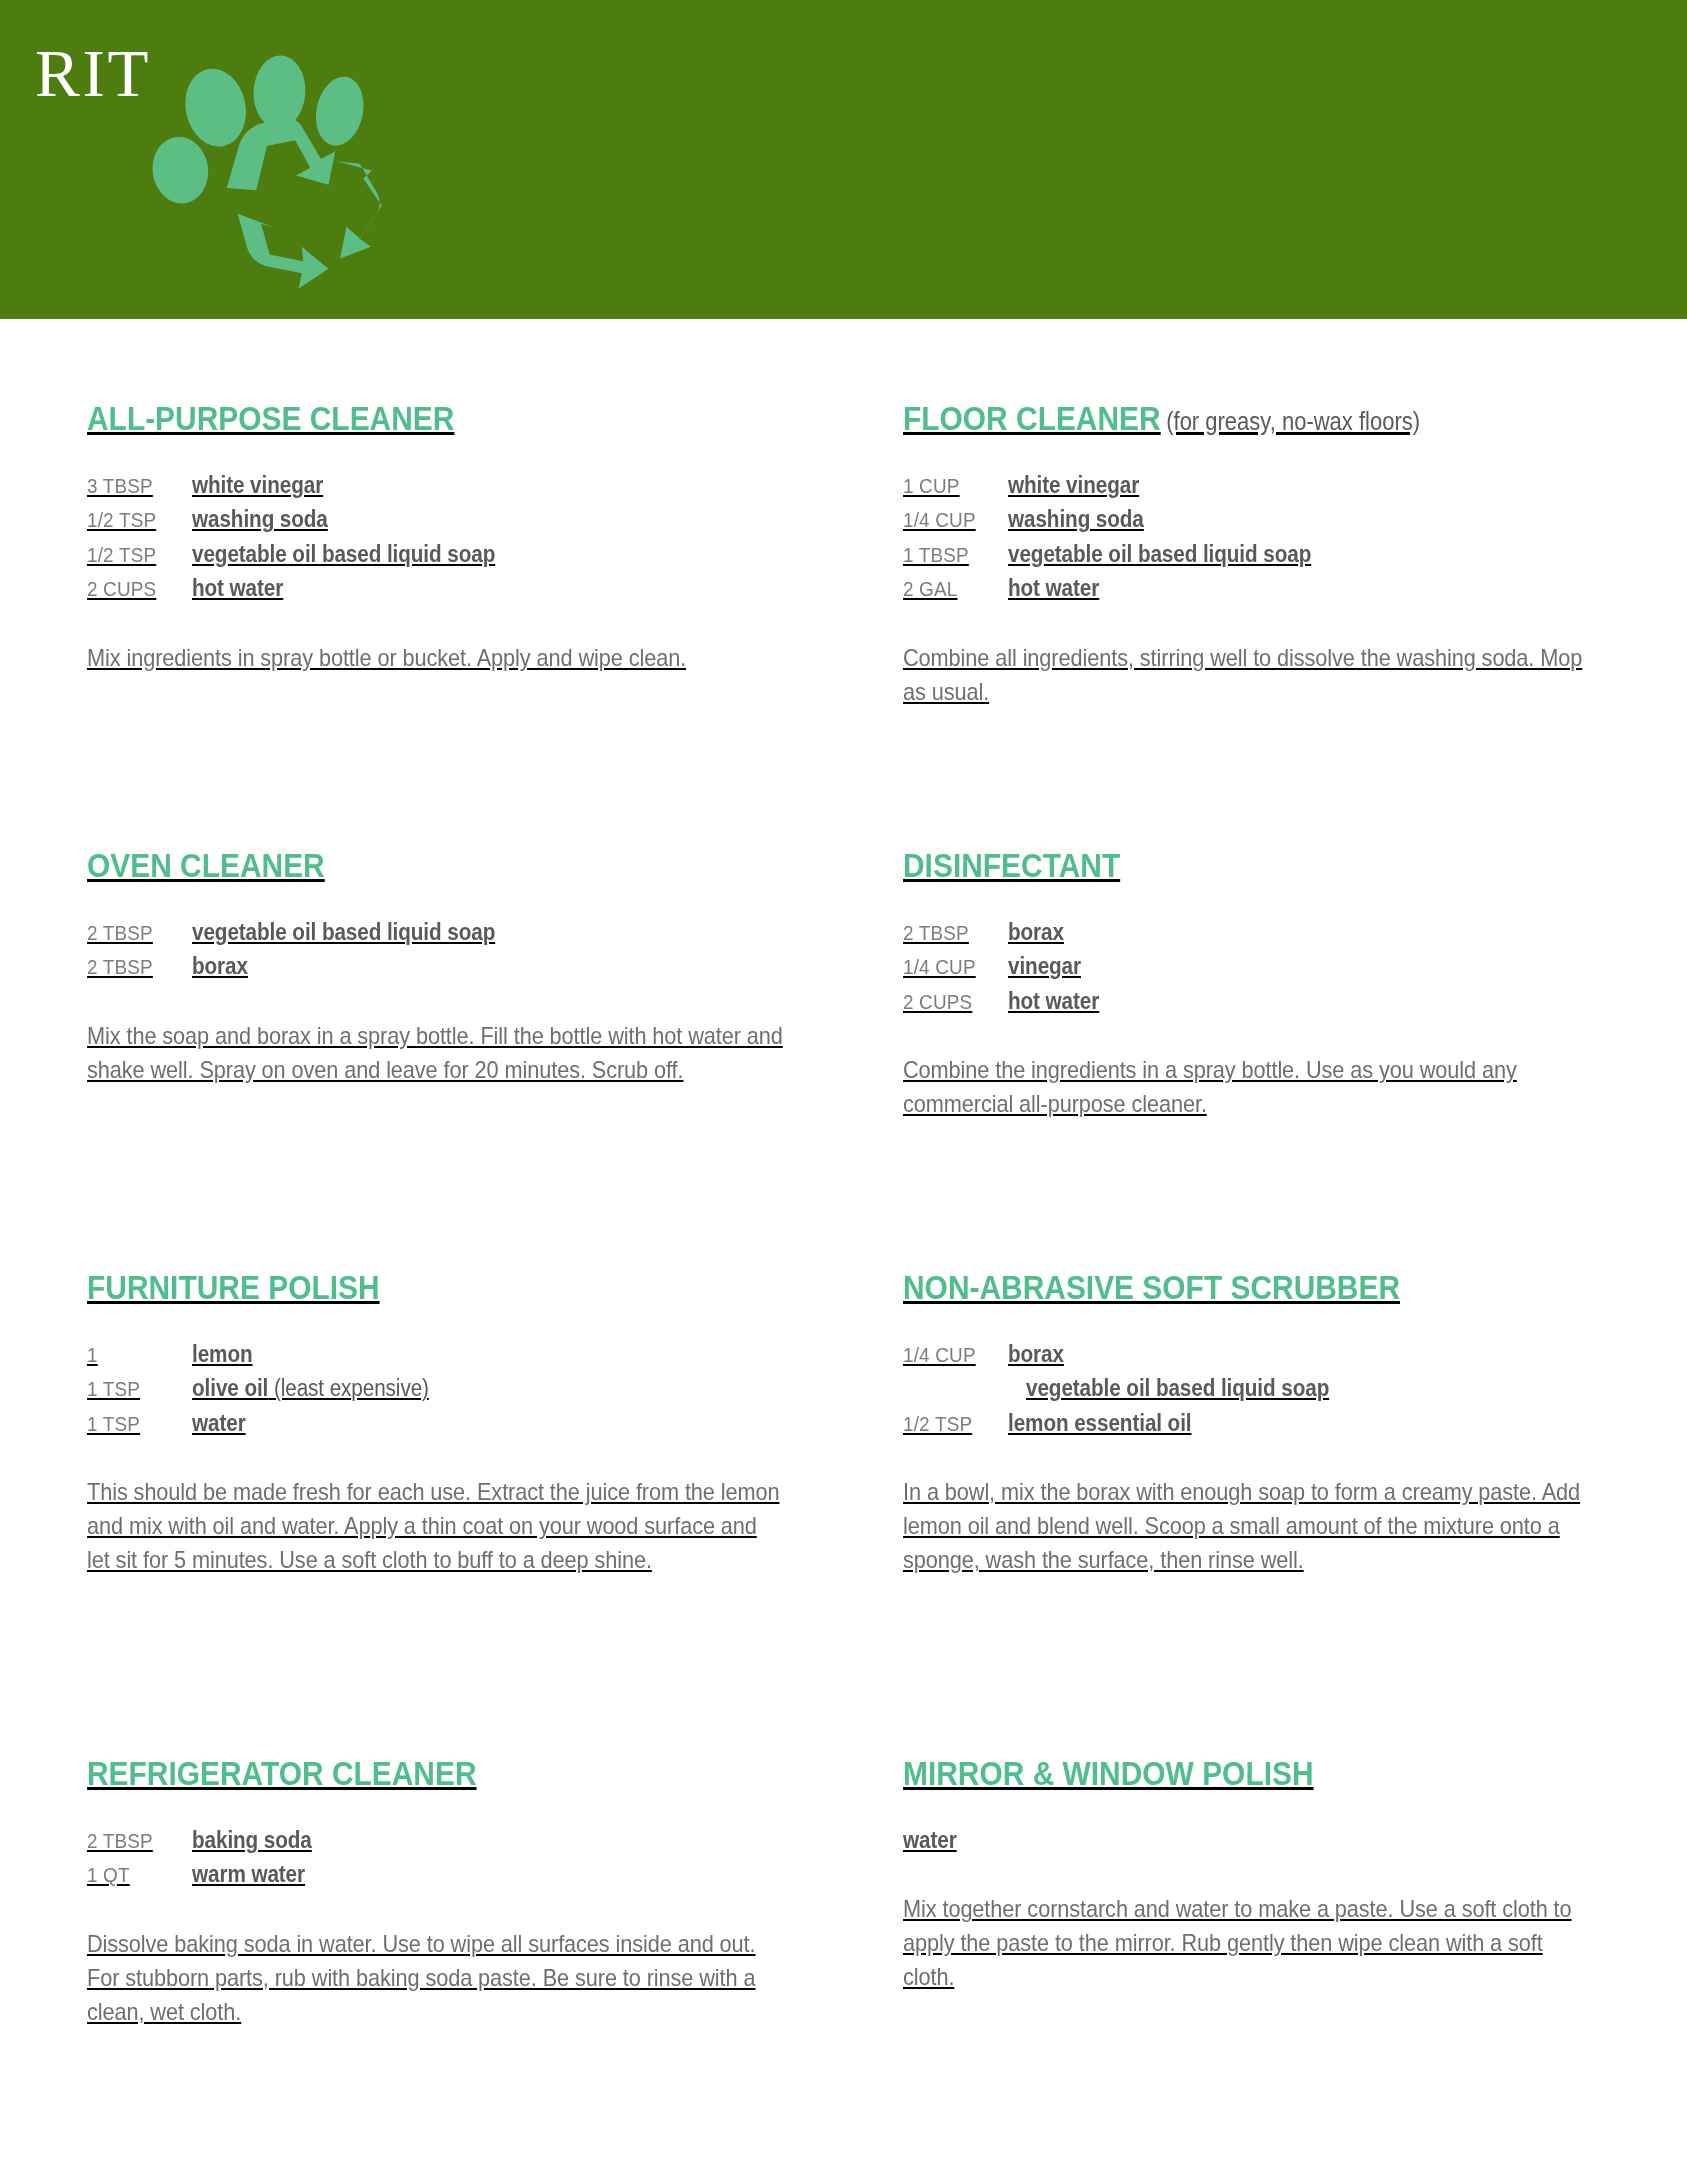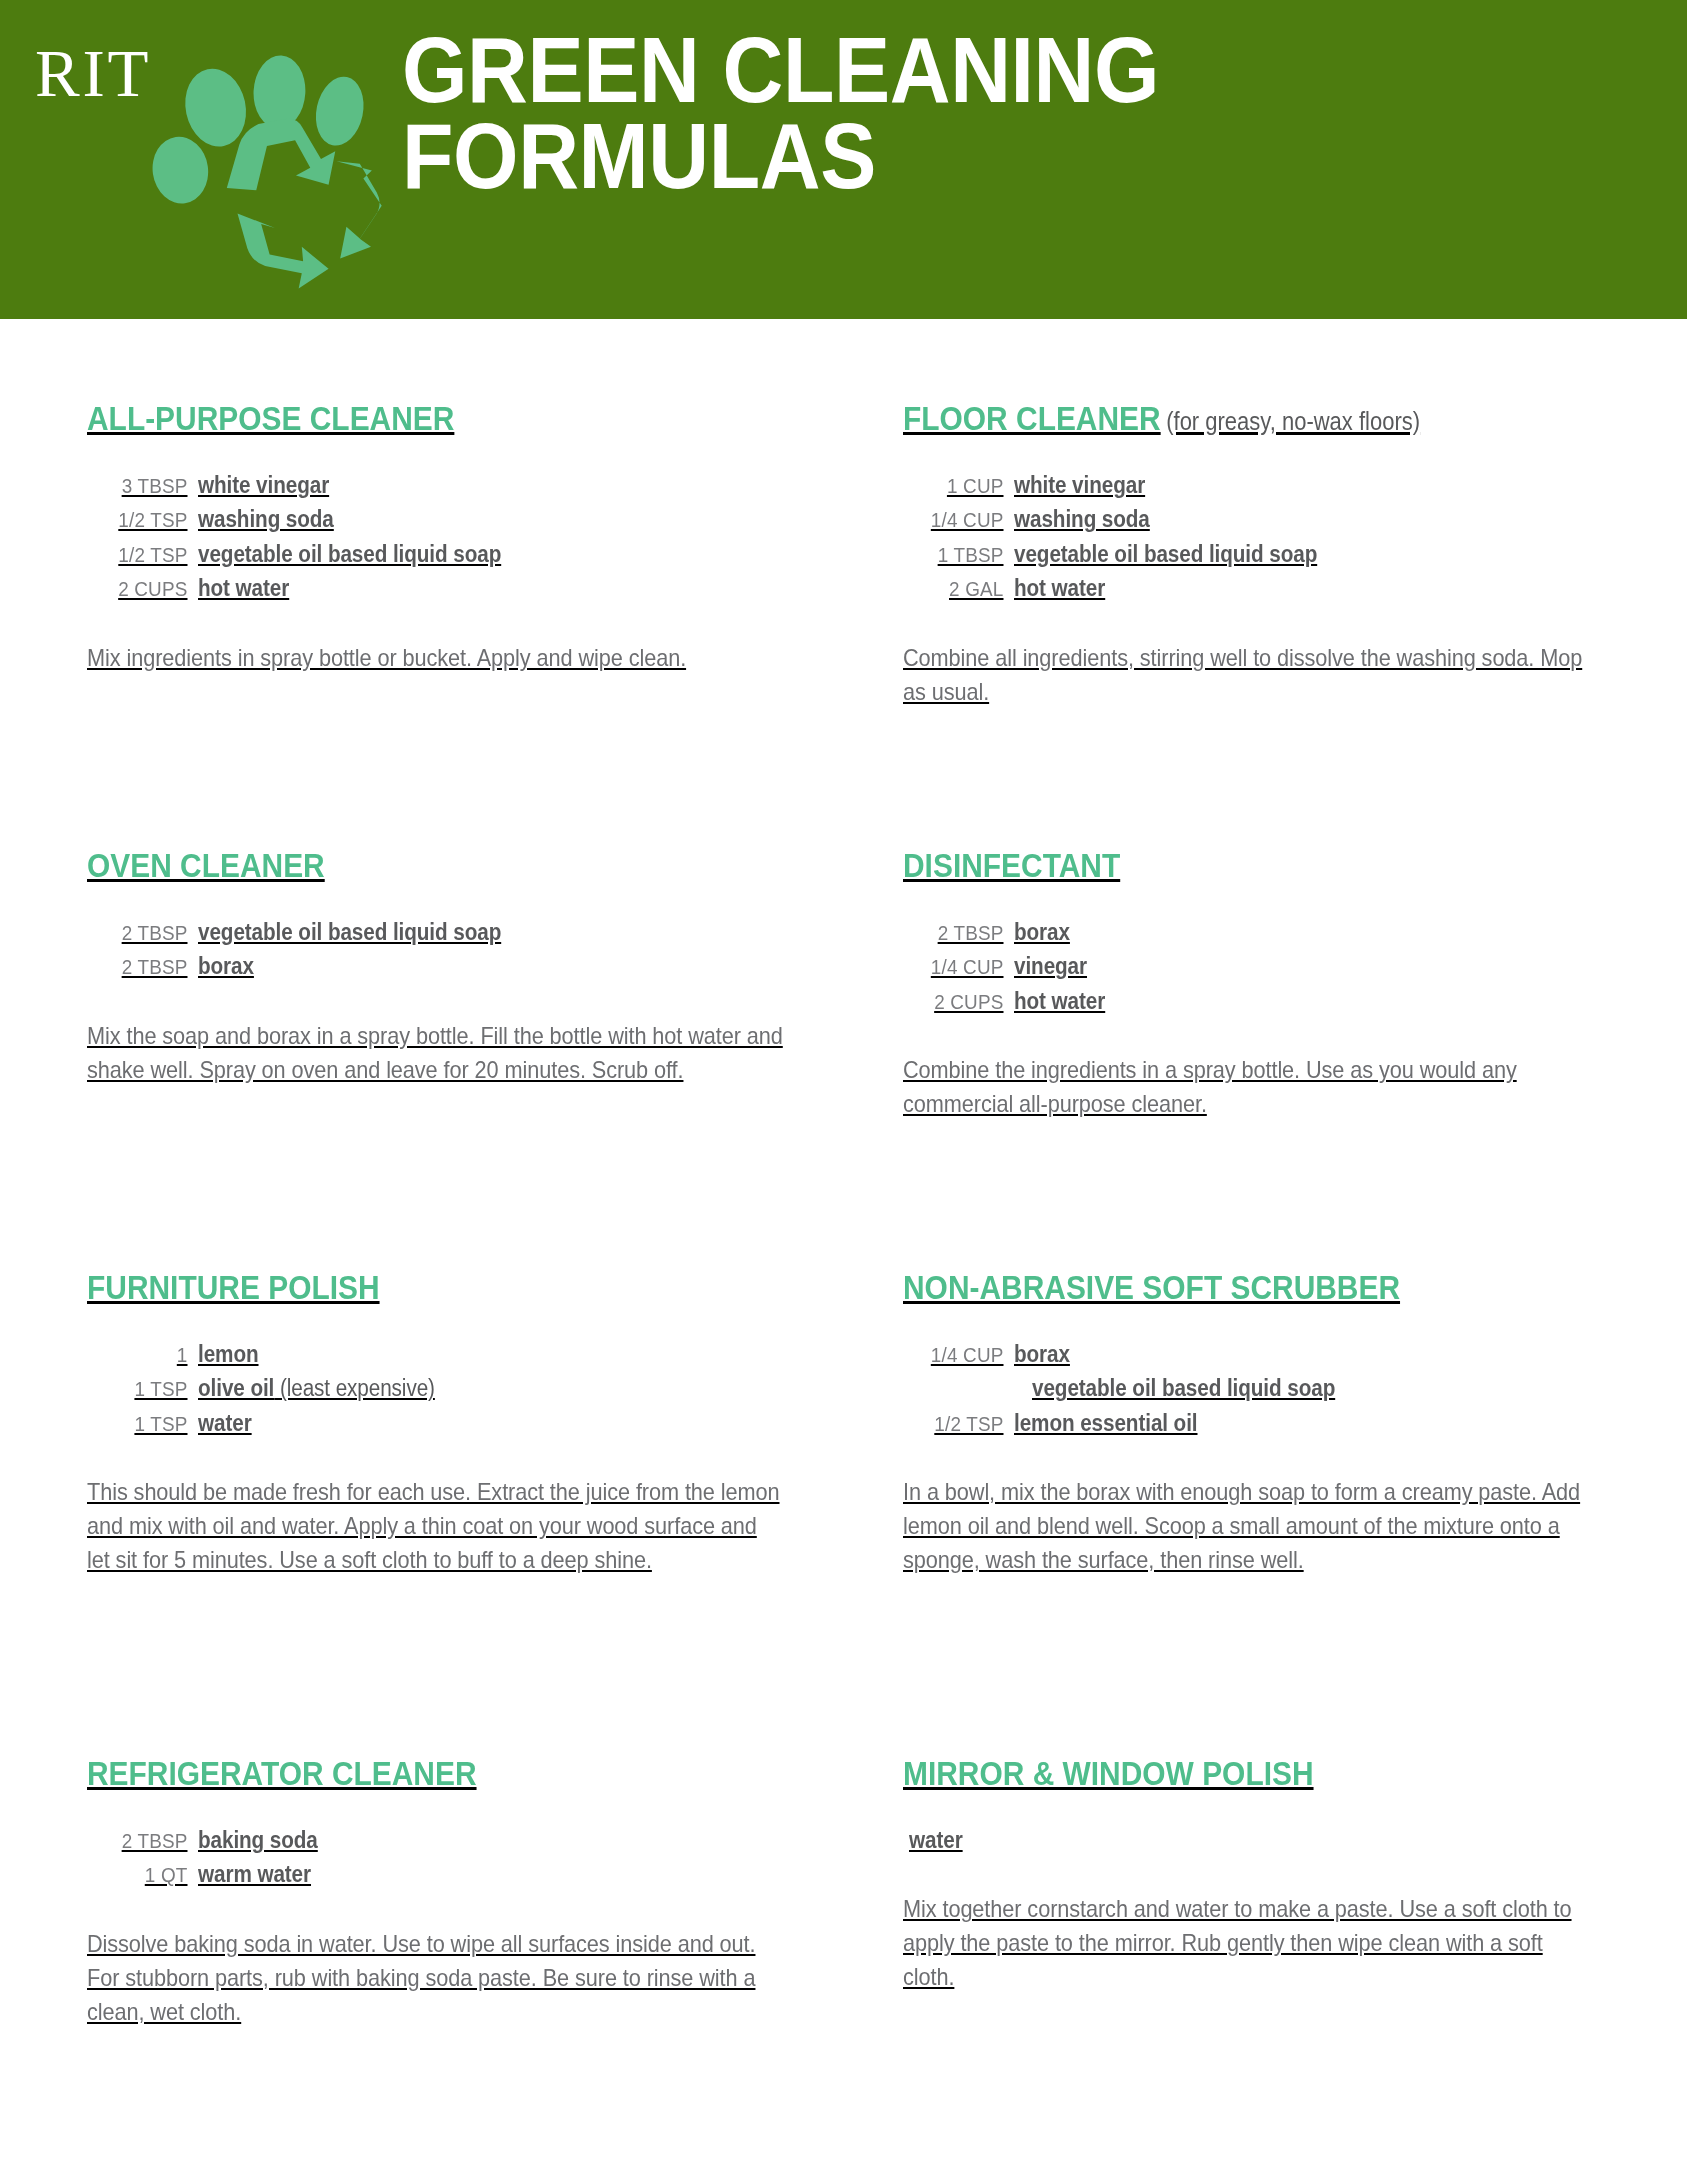--- a/index.html
+++ b/index.html
@@ -83,24 +83,23 @@
   }
   .formula-title .subtitle {
     color: #58595b;
     font-weight: 400;
     font-size: 25px;
     letter-spacing: 0px;
     margin-left: 6.3px;
   }
 
   .ingredients {
-    margin: 0 0 0 6px;
+    margin: 0 0 0 0;
     padding: 0;
     list-style: none;
-    text-align: right;
   }
   .ingredient {
     display: flex;
     align-items: baseline;
     margin-bottom: 8px;
     white-space: nowrap;
   }
   .qty {
     flex: 0 0 auto;
     width: 105px;
@@ -184,24 +183,20 @@
         <path d="M418 305 L497 326 L478 344 L519 405 L470 478 L440 452
                  L426 523 L495 497 L470 479 L505 427 Q522 401 508 375
                  L470 311 Z"></path>
 
         <path d="M196 422 L218 500 Q228 530 258 540 L340 556 L333 590
                  L400 546 L340 497 L343 529 L268 514 L249 446 L280 455 Z"></path>
       </g>
     </svg>
   </div>
 
-  <div class="header-titles">
-    <div class="title-line">GREEN CLEANING</div>
-    <div class="title-line title-line-2">FORMULAS</div>
-  </div>
 </div>
 
 <div class="sheet">
 
   <div class="slot slot-c1 slot-r1">
     <div class="formula">
       <div class="formula-title">
         <span>ALL-PURPOSE CLEANER</span><span class="subtitle"></span>
       </div>
       <ul class="ingredients">

